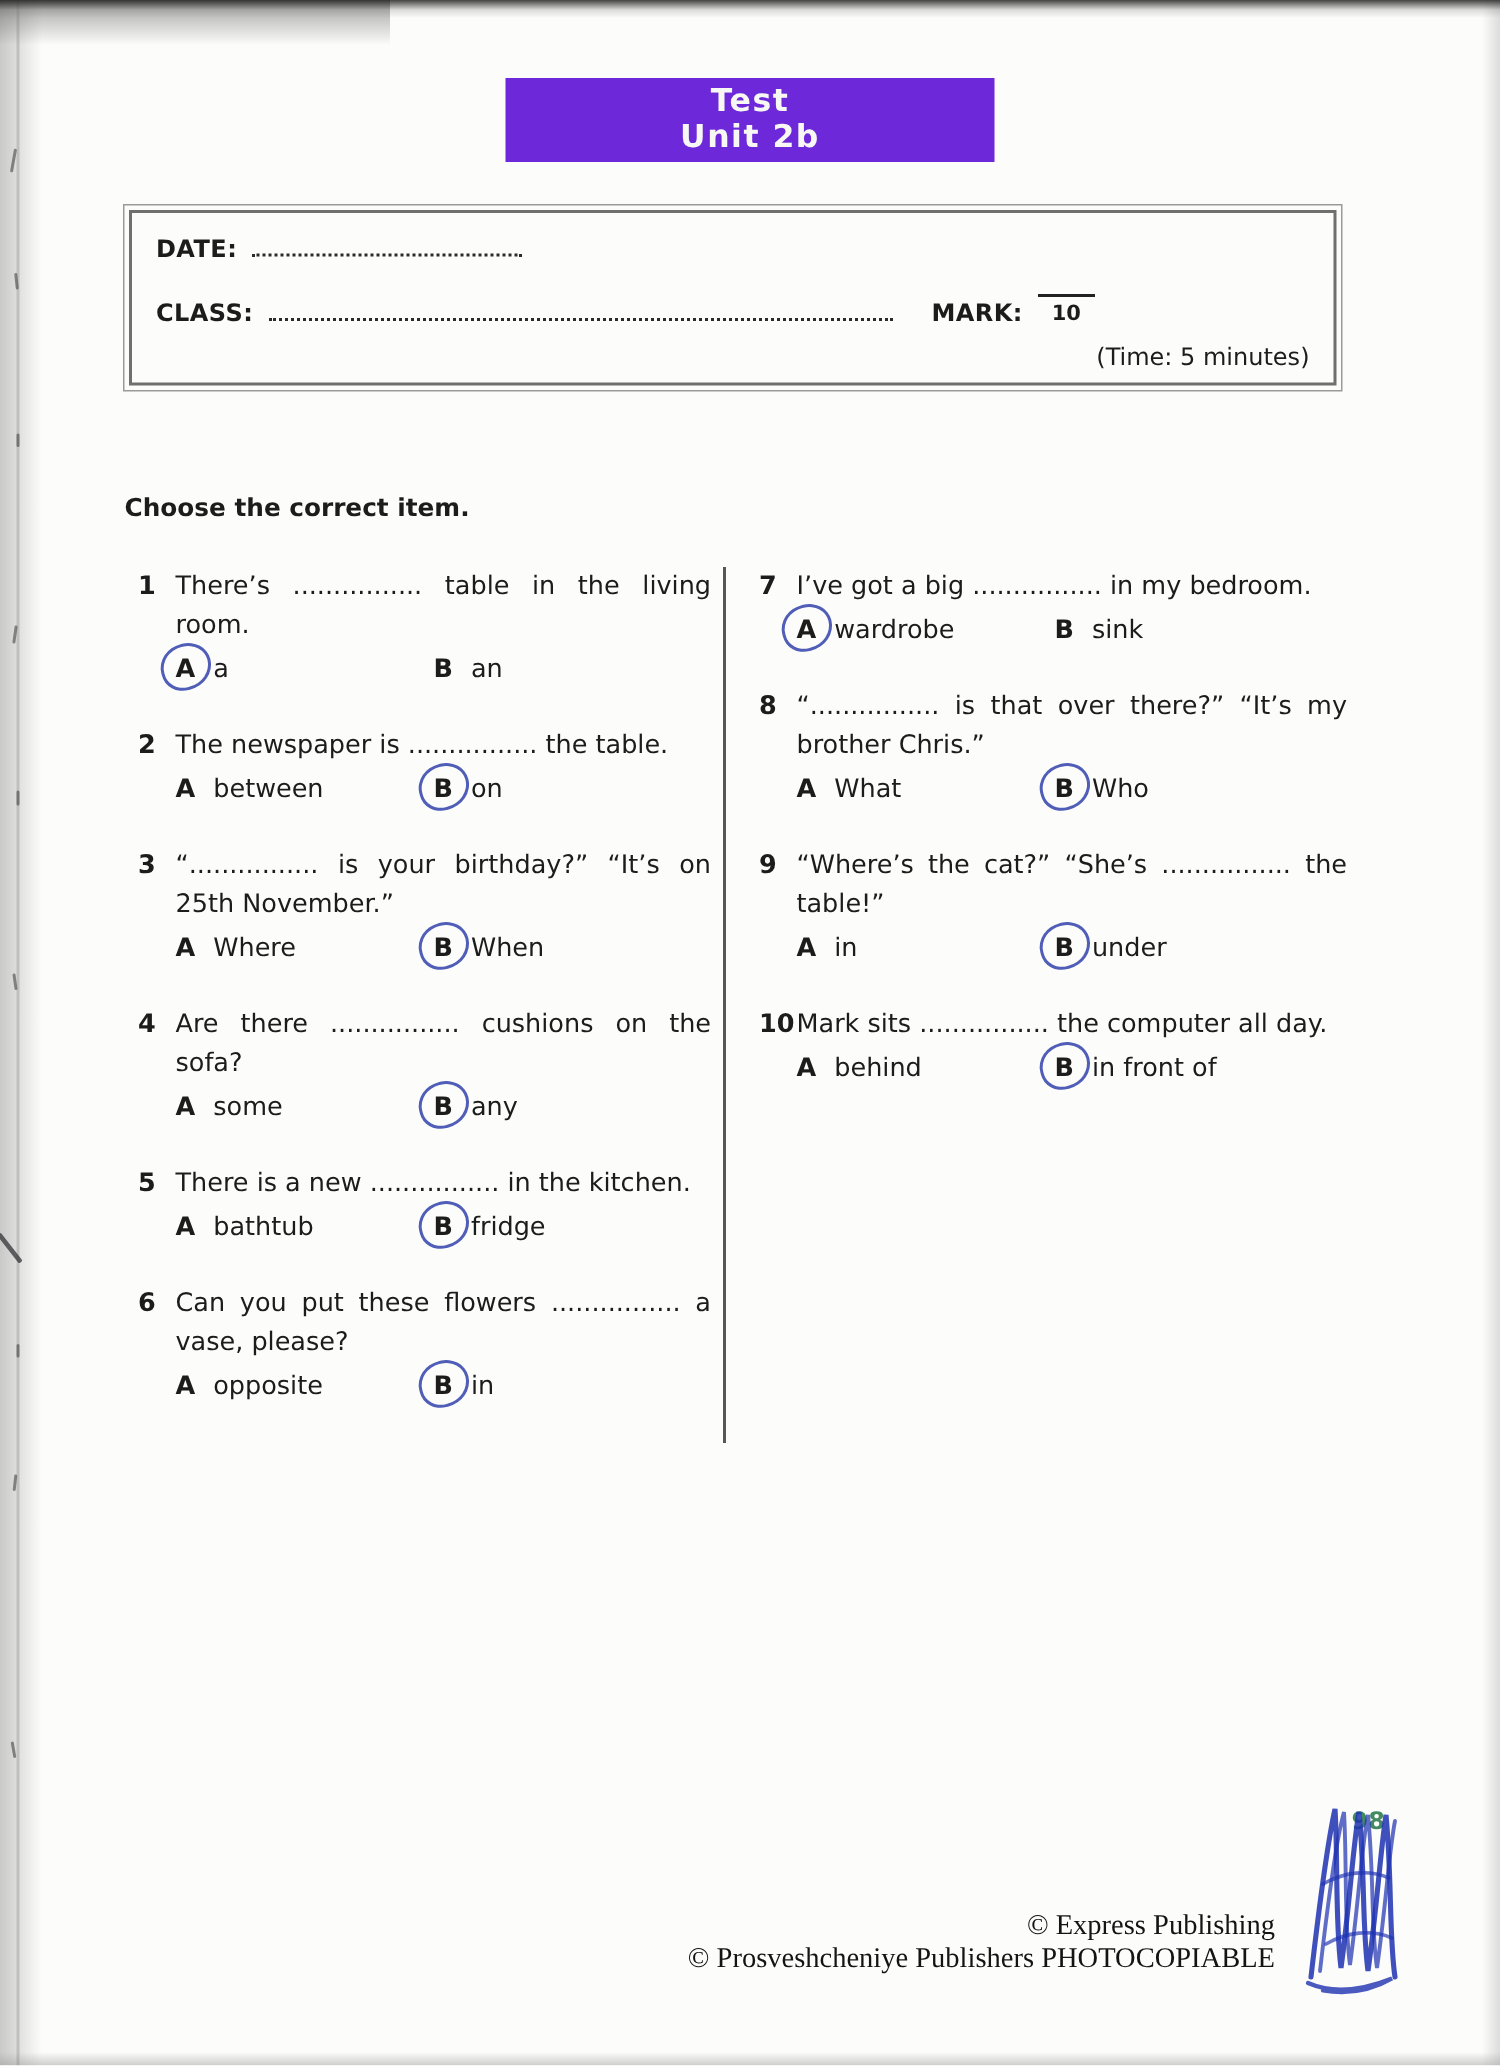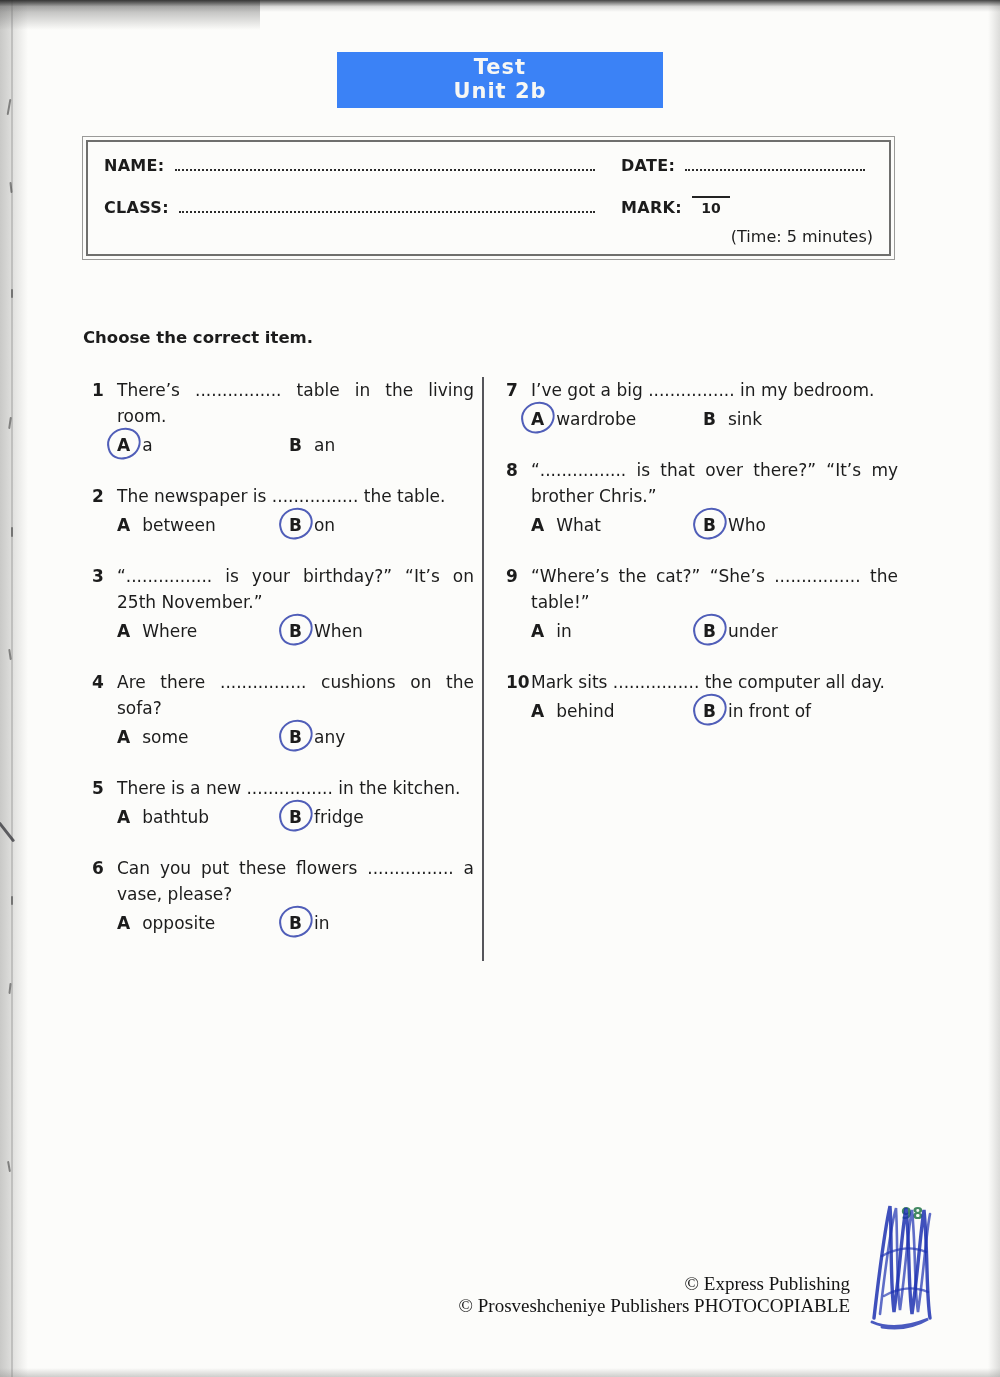--- a/index.html
+++ b/index.html
@@ -28,21 +28,21 @@
   .edge-bottom { position:absolute; bottom:0; left:0; right:0; height:9px;
     background: linear-gradient(0deg, rgba(150,150,148,.45), rgba(255,255,255,0)); z-index:3; }
   .edge-right { position:absolute; top:0; right:0; bottom:0; width:12px;
     background: linear-gradient(270deg, rgba(160,160,158,.35), rgba(255,255,255,0)); z-index:3; }
   .mm { position:absolute; width:2px; background: rgba(55,55,55,.55); border-radius:1px; z-index:6; }
   .mm.big { width:3px; background: rgba(40,40,45,.7); }
 
   
   .title-box {
     width: 326px; margin: 52px auto 0;
-    background: #3b82f6; color: #f7f7f4;
+    background: #6d28d9; color: #f7f7f4;
     text-align: center; padding: 3px 0 5px;
     position: relative; z-index: 2;
   }
   .title-line { font-size: 21px; font-weight: bold; line-height: 24px; letter-spacing: 1px; }
 
   
   .info-box { margin: 28px 105px 0 82px; border: 1px solid #9a9a98; padding: 3px; }
   .info-inner { border: 2px solid #6f6f6d; padding: 14px 16px 8px; }
   .info-row { display: flex; align-items: flex-end; margin-bottom: 10px; }
   .row-left { flex: 1; display: flex; align-items: flex-end; margin-right: 18px; }
@@ -119,24 +119,20 @@
   </div>
 
   <div class="title-box">
     <div class="title-line">Test</div>
     <div class="title-line">Unit 2b</div>
   </div>
 
   <div class="info-box">
     <div class="info-inner">
       <div class="info-row">
-        <div class="row-left">
-          <span class="info-label">NAME:</span>
-          <span class="leader"></span>
-        </div>
         <div class="row-right">
           <span class="info-label">DATE:</span>
           <span class="leader"></span>
         </div>
       </div>
       <div class="info-row">
         <div class="row-left">
           <span class="info-label">CLASS:</span>
           <span class="leader"></span>
         </div>

